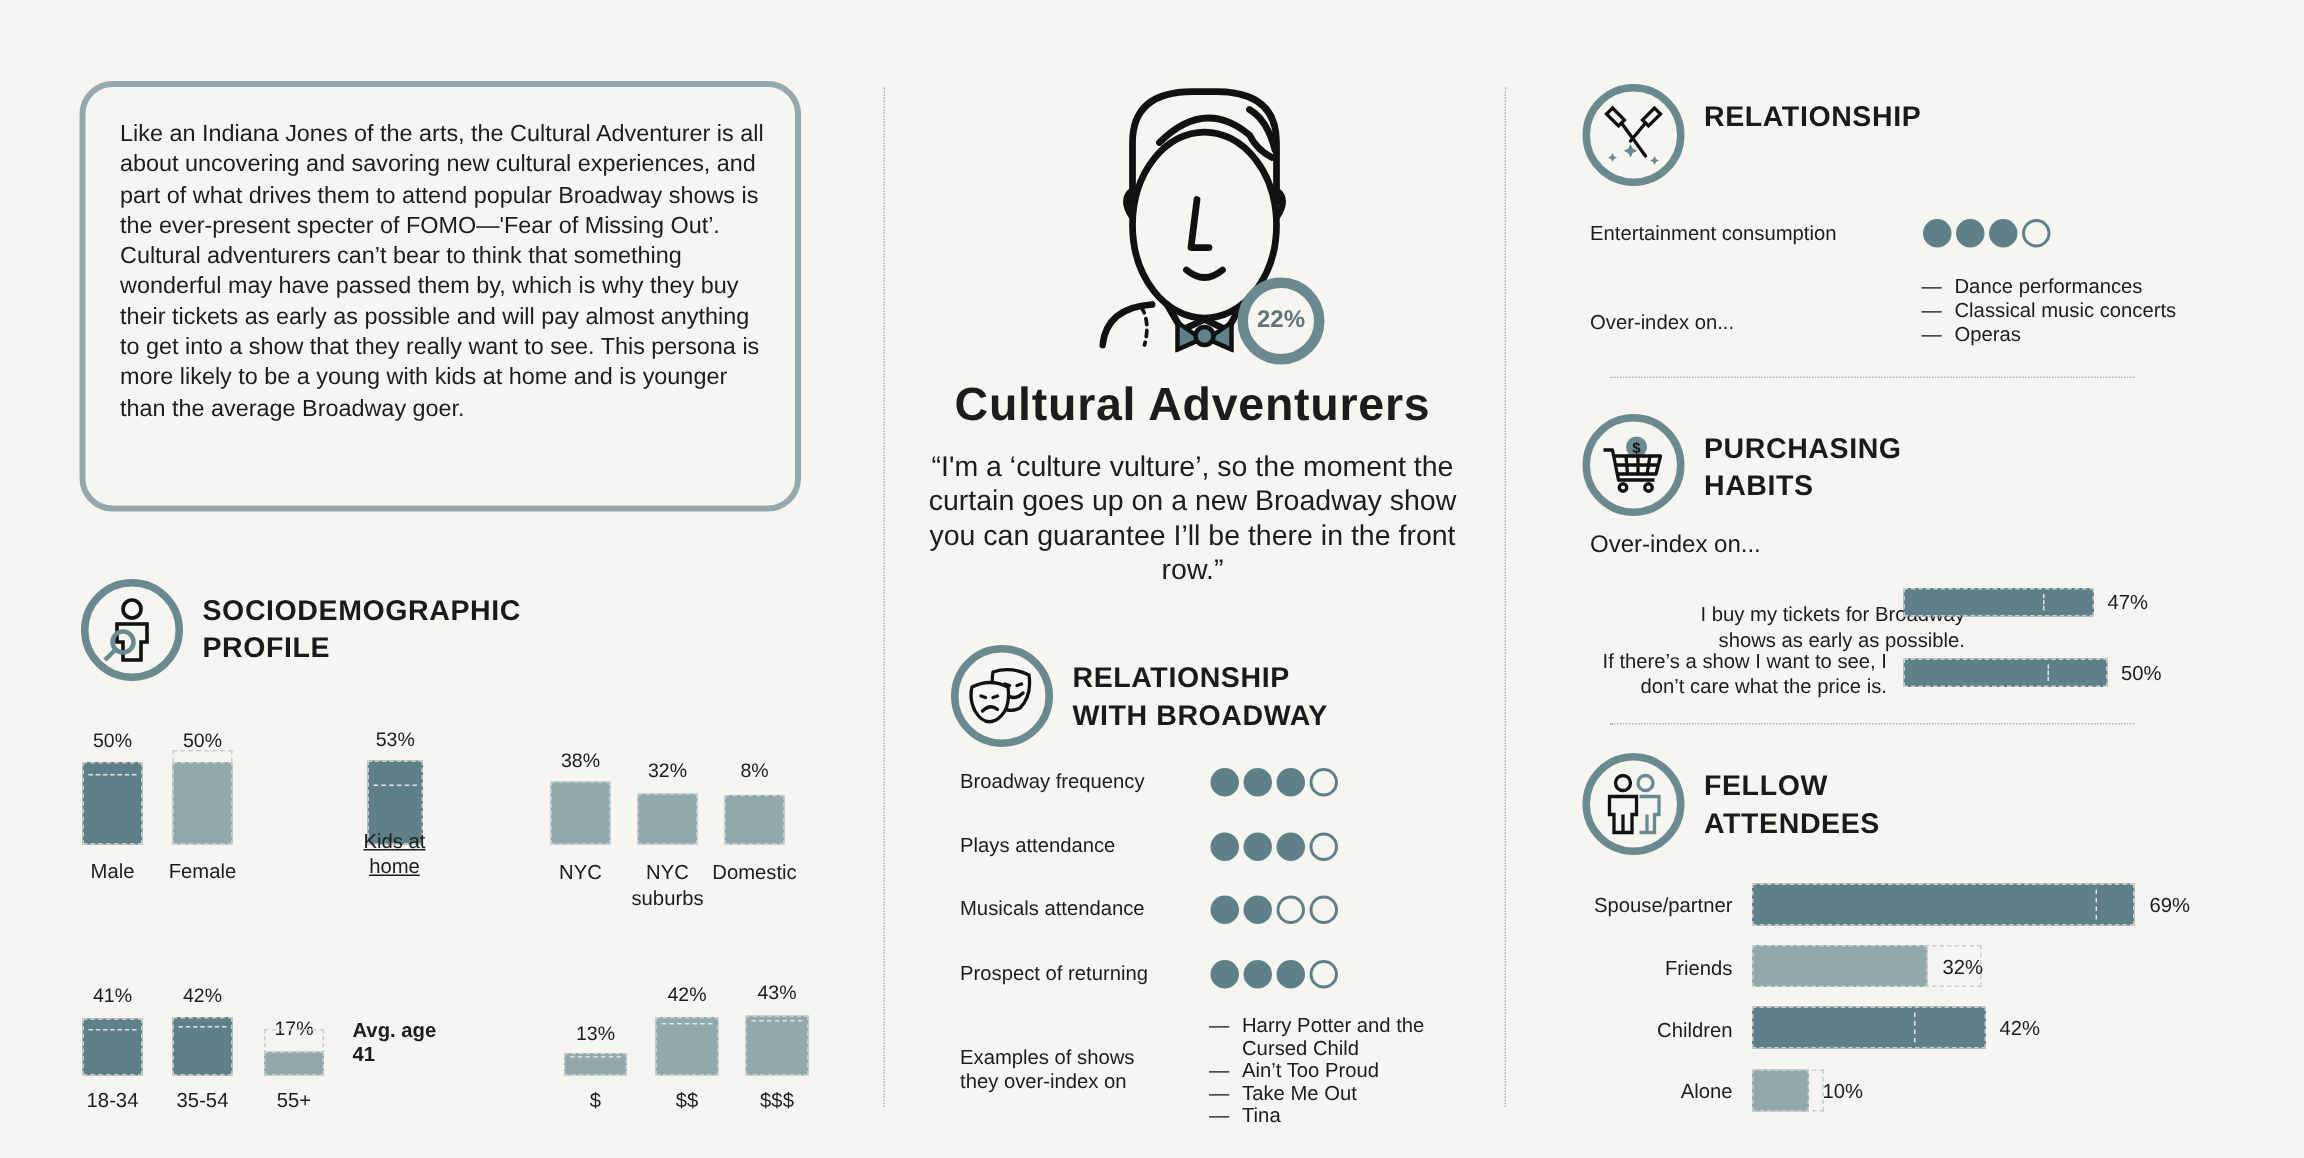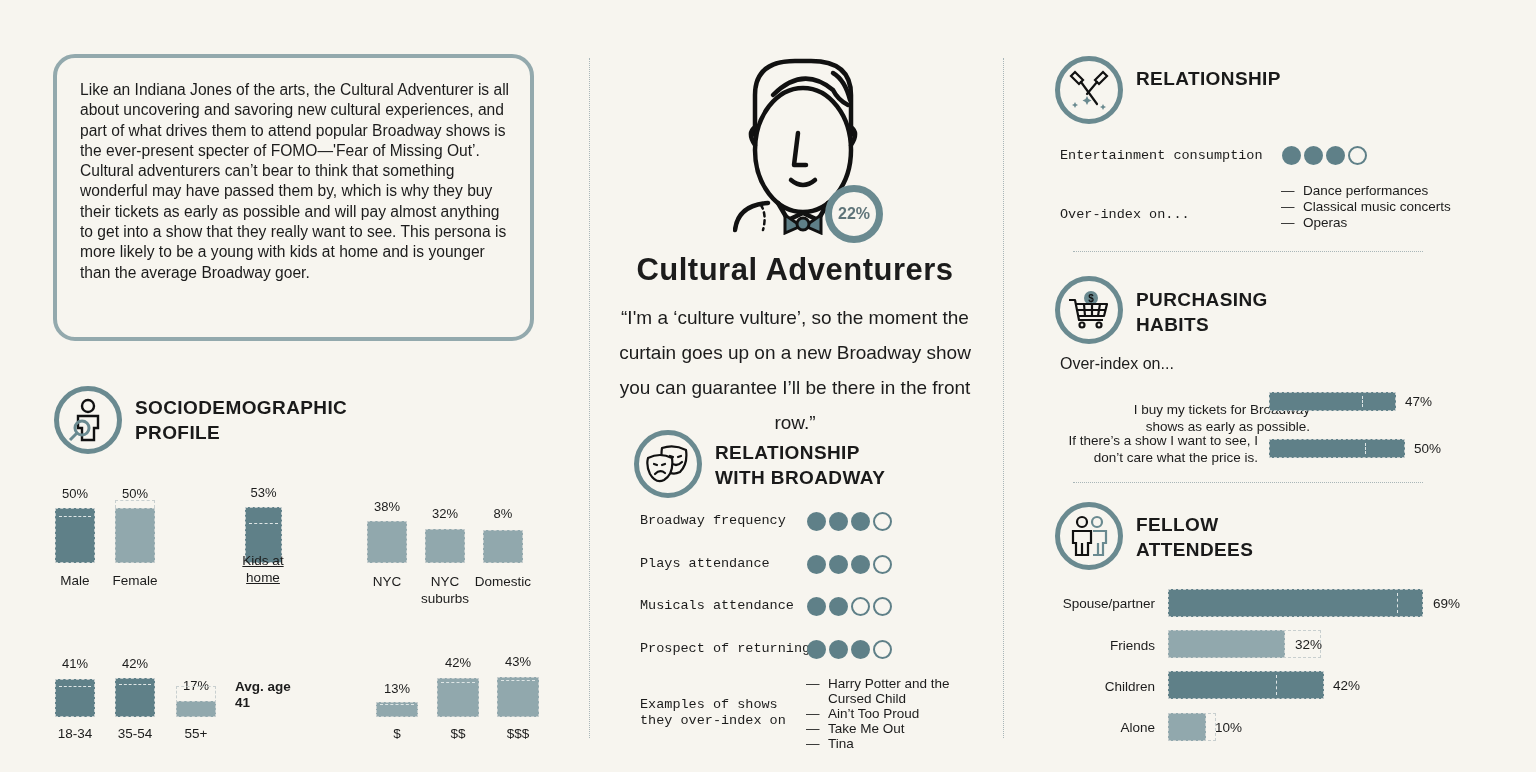--- a/index.html
+++ b/index.html
@@ -43,21 +43,21 @@
   .vbar.dark { background: #5f8088; }
   .vbar.light { background: #91a8ad; }
   .vbar .ref {
     position: absolute; left: 3px; right: 3px; border-top: 1.5px dashed #dfe6e6;
   }
   .vbar-ghost { position: absolute; bottom: 0; width: 100%; border: 1.5px dashed #c8cfcf; border-bottom: none; }
   .vlabel { position: absolute; font-size: 13px; text-align: center; white-space: nowrap; }
   .vcat { position: absolute; font-size: 13.5px; text-align: center; line-height: 17px; }
 
   
-  .row-label { position: absolute; font-size: 13.5px; font-family: Liberation Mono, monospace; }
+  .row-label { position: absolute; font-size: 13.5px; }
   .dots { position: absolute; display: flex; gap: 3px; }
   .dot { width: 19px; height: 19px; border-radius: 50%; background: #5f8088; border: 2px solid #5f8088; }
   .dot.empty { background: transparent; }
 
   .list { position: absolute; font-size: 13.5px; line-height: 15px; }
   .list .li { display: flex; }
   .list .dash { width: 22px; flex: none; }
 
   
   .hbar-label { position: absolute; font-size: 13.5px; text-align: right; line-height: 17px; }
@@ -99,21 +99,21 @@
       <path d="M52 160 L52 178 L68 171 Z"></path>
       <path d="M88 160 L88 178 L72 171 Z"></path>
       <circle cx="70" cy="169" r="6"></circle>
     </g>
   </svg>
 </div>
 <div class="abs" style="left:825px; top:185px; width:58px; height:58px; border-radius:50%; border:7px solid #6a8a90; background:#f7f5ef; display:flex; align-items:center; justify-content:center;">
   <span style="font-size:16px; font-weight:bold; color:#5f7479;">22%</span>
 </div>
 <div class="abs" style="left:600px; top:252px; width:390px; text-align:center; font-size:31px; font-weight:bold; letter-spacing:0.5px;">Cultural Adventurers</div>
-<div class="abs" style="left:606px; top:300px; width:378px; text-align:center; font-size:19px; line-height:35px;">“I'm a ‘culture vulture’, so the moment the curtain goes up on a new Broadway show you can guarantee I’ll be there in the front row.”</div>
+<div class="abs" style="left:606px; top:300px; width:378px; text-align:center; font-size:19px; line-height:23px;">“I'm a ‘culture vulture’, so the moment the curtain goes up on a new Broadway show you can guarantee I’ll be there in the front row.”</div>
 
 <div class="sec-icon" style="left:54px; top:386px;">
   <svg width="40" height="44" viewBox="0 0 40 44">
     <g fill="none" stroke="#111" stroke-width="2.4">
       <circle cx="20" cy="8" r="6"></circle>
       <path d="M10 18 L30 18 L30 30 L26 30 L26 42 L14 42 L14 30 L10 30 Z"></path>
     </g>
     <g fill="none" stroke="#6a8a90" stroke-width="3">
       <circle cx="14" cy="30" r="7"></circle>
       <path d="M9 35 L2 42"></path>

